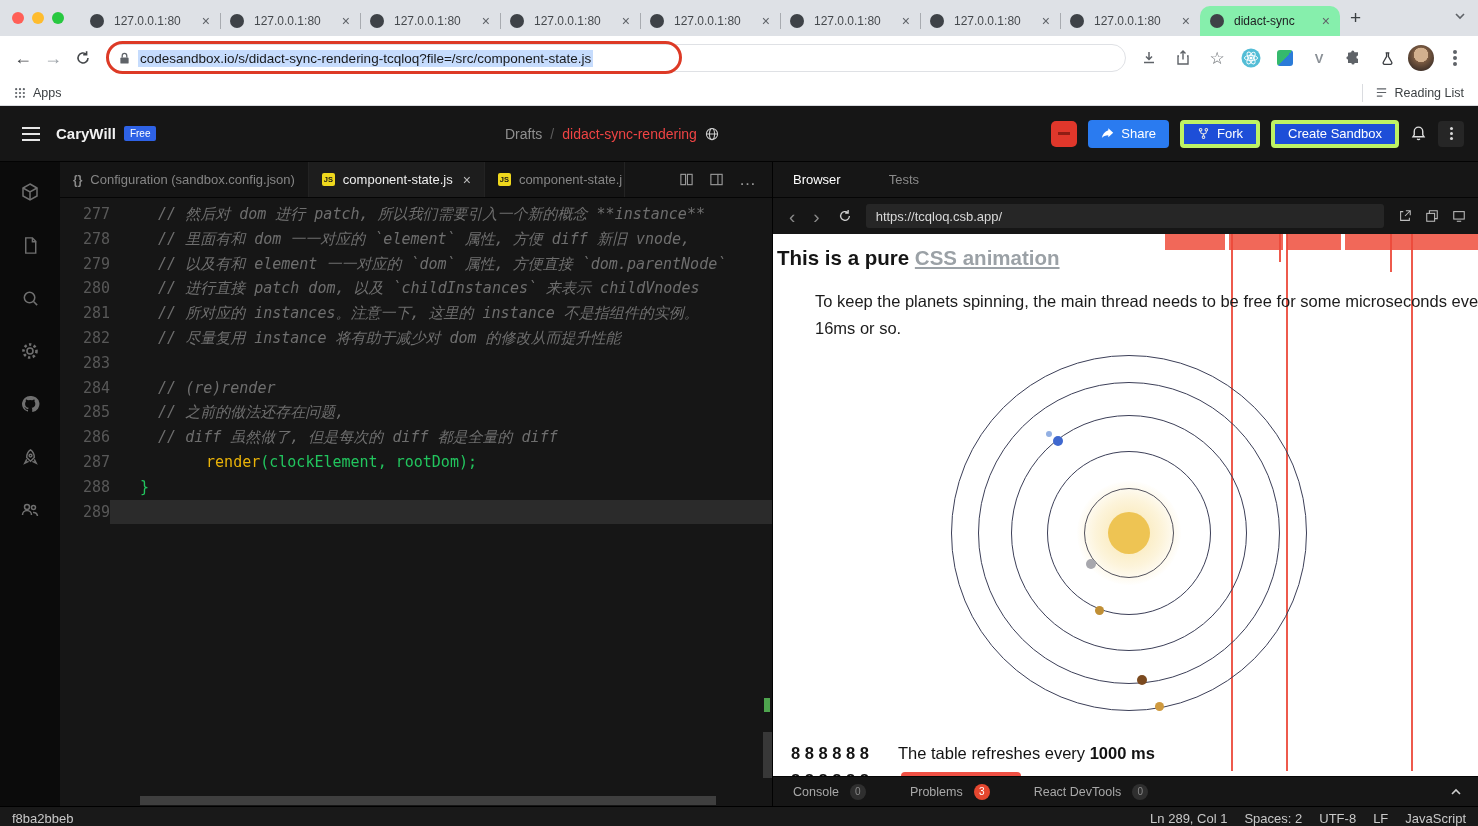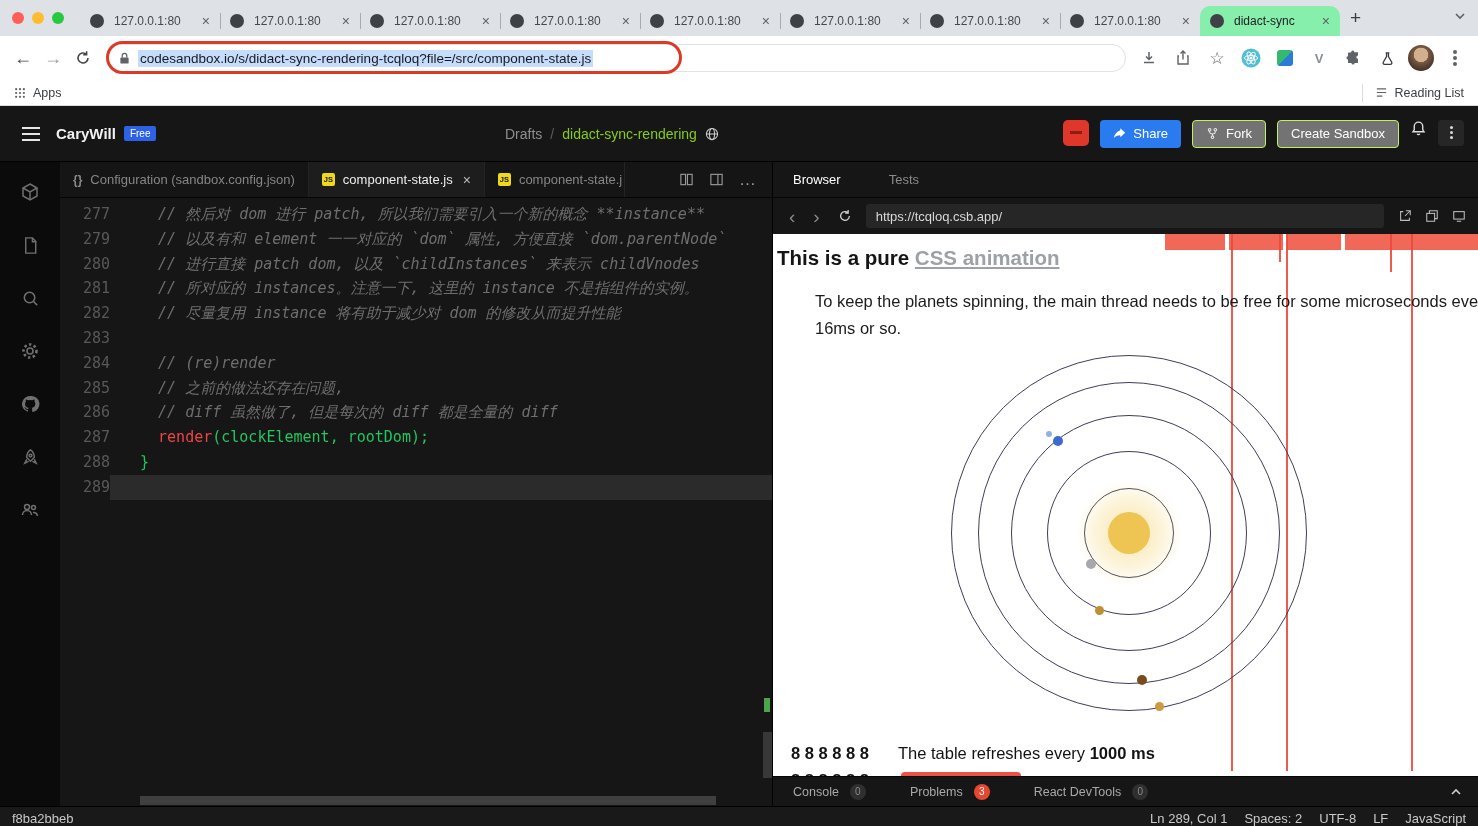--- a/index.html
+++ b/index.html
@@ -41,28 +41,28 @@
   .bm-item { display:flex; align-items:center; gap:7px; }
   .bm-right { margin-left:auto; display:flex; align-items:center; gap:7px; border-left:1px solid #dadce0; padding-left:12px; height:18px; }
 
   
   .csbheader { position:absolute; top:106px; left:0; right:0; height:56px; background:#161616; border-bottom:1px solid #030303; display:flex; align-items:center; padding:0 14px; }
   .hamburger { width:18px; display:flex; flex-direction:column; gap:4px; margin:0 16px 0 8px; }
   .hamburger i { height:2px; background:#e6e6e6; display:block; }
   .username { color:#f2f2f2; font-weight:bold; font-size:15px; }
   .freebadge { margin-left:8px; background:#2e62e6; color:#fff; font-size:10px; padding:2px 6px; border-radius:2px; }
   .breadcrumb { position:absolute; left:505px; display:flex; align-items:center; gap:8px; font-size:14px; }
-  .bc-folder { color:#8f8f8f; } .bc-sep { color:#5d5d5d; } .bc-title { color:#84cc16; }
+  .bc-folder { color:#8f8f8f; } .bc-sep { color:#5d5d5d; } .bc-title { color:#ef4444; }
   .bc-globe { color:#cfcfcf; display:flex; }
-  .hdr-right { margin-left:auto; display:flex; gap:11px; }
+  .hdr-right { margin-left:auto; display:flex; align-items:center; gap:11px; }
   .anno-red-box { width:26px; height:26px; background:#e0372b; border-radius:5px; position:relative; }
   .anno-red-box::after { content:""; position:absolute; left:7px; top:11px; width:12px; height:3px; background:#8f1d14; }
   .btn { height:28px; border-radius:4px; display:flex; align-items:center; gap:7px; padding:0 13px; font-size:13px; color:#fff; cursor:default; }
   .btn.blue { background:#2a7bf0; }
-  .btn.dark { background:#737373; border:1px solid #bef264; }
+  .btn.dark { background:#1d4ed8; border:4px solid #bef264; }
   .bell { color:#dedede; display:flex; }
   .hdr-kebab { width:26px; height:26px; background:#262626; border-radius:4px; display:flex; align-items:center; justify-content:center; }
   .hdr-kebab .kebab-dots { background:#d9d9d9; box-shadow:0 -5px 0 #d9d9d9, 0 5px 0 #d9d9d9; width:3px; height:3px; }
 
   
   .main { position:absolute; top:162px; left:0; width:1478px; height:644px; display:flex; }
 
   .activity { width:60px; background:#0b0b0b; display:flex; flex-direction:column; align-items:center; padding-top:14px; gap:21px; flex:none; }
   .act-ic { width:32px; height:32px; display:flex; align-items:center; justify-content:center; color:#707070; }
 
@@ -77,21 +77,21 @@
   .jsbadge { width:13px; height:13px; background:#efd81d; color:#161616; border-radius:2px; font-size:7.5px; font-weight:bold; display:flex; align-items:center; justify-content:center; flex:none; }
   .etab-actions { margin-left:auto; display:flex; align-items:center; gap:15px; padding-right:15px; color:#9a9a9a; }
   .more-h { font-size:17px; letter-spacing:1px; color:#9a9a9a; line-height:0; }
 
   .codewrap { position:absolute; top:36px; left:0; right:0; bottom:0; overflow:hidden; font-family:"DejaVu Sans Mono",monospace; font-size:15px; padding-top:4px; background:#161616; }
   .crow { display:flex; height:24.8px; line-height:24.8px; }
   .ln { width:50px; text-align:right; color:#585858; flex:none; }
   .lc { flex:1; padding-left:30px; white-space:pre; overflow:hidden; }
   .crow.current .lc { background:#2b2b2b; }
   .tok.cmt { color:#6e6e6e; font-style:italic; }
-  .tok.fn { color:#ef4444; }
+  .tok.fn { color:#eab308;margin-left:48px; }
   .tok.pln { color:#22c55e; }
   .hthumb { position:absolute; left:80px; bottom:1px; width:576px; height:9px; background:#3f3f3f; }
   .vgreen { position:absolute; right:2px; top:536px; width:6px; height:14px; background:#4ea44e; }
   .vthumb { position:absolute; right:0; top:570px; width:9px; height:46px; background:#383838; }
 
   
   .preview { width:706px; display:flex; flex-direction:column; background:#161616; border-left:1px solid #020202; flex:none; }
   .ptabs { height:36px; display:flex; align-items:center; padding-left:20px; gap:48px; border-bottom:1px solid #050505; font-size:13px; }
   .ptab { color:#8a8a8a; } .ptab.active { color:#fff; }
   .pnav { height:36px; display:flex; align-items:center; padding:0 12px; gap:10px; }
@@ -441,20 +441,24 @@
               </svg>
           </span>
           <span class="more-h">…</span>
         </div>
       </div>
 
       <div class="codewrap">
         <div class="crow">
             <span class="ln">277</span>
             <span class="lc"><span class="tok cmt">  // 然后对 dom 进行 patch, 所以我们需要引入一个新的概念 **instance**</span></span>
+          </div>
+          <div class="crow">
+            <span class="ln">278</span>
+            <span class="lc"><span class="tok cmt">  // 里面有和 dom 一一对应的 `element` 属性, 方便 diff 新旧 vnode,</span></span>
           </div>
           <div class="crow">
             <span class="ln">279</span>
             <span class="lc"><span class="tok cmt">  // 以及有和 element 一一对应的 `dom` 属性, 方便直接 `dom.parentNode`</span></span>
           </div>
           <div class="crow">
             <span class="ln">280</span>
             <span class="lc"><span class="tok cmt">  // 进行直接 patch dom, 以及 `childInstances` 来表示 childVnodes</span></span>
           </div>
           <div class="crow">

